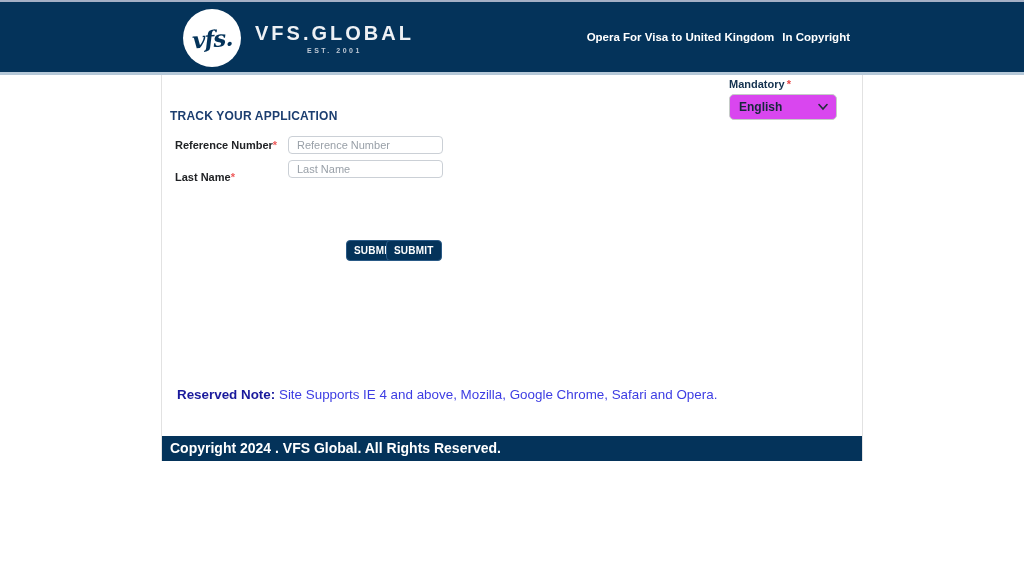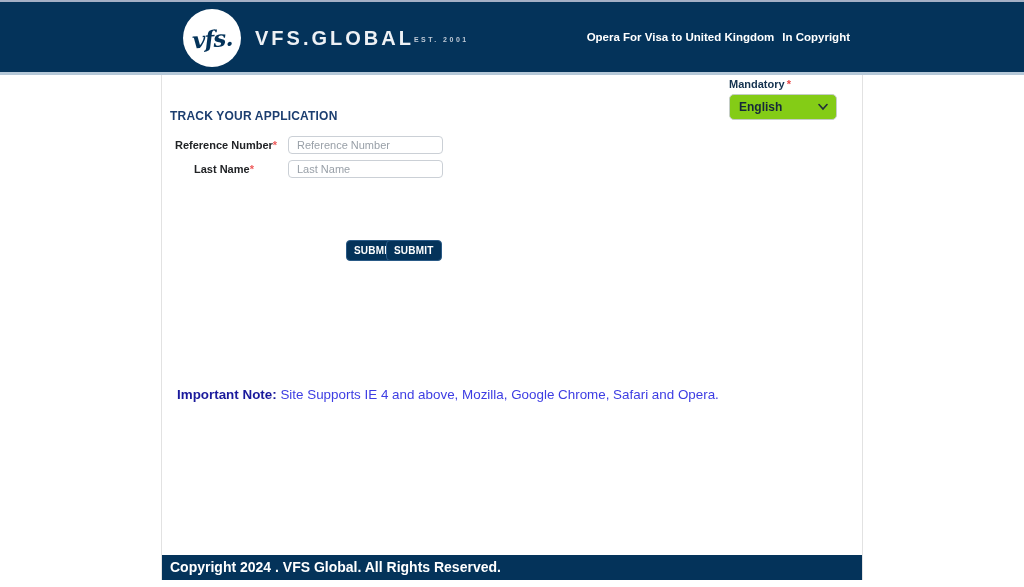--- a/index.html
+++ b/index.html
@@ -25,53 +25,53 @@
     background: #ffffff;
     display: flex; align-items: center; justify-content: center;
   }
   .logo-monogram {
     font-family: "DejaVu Serif", serif;
     font-style: italic; font-weight: bold;
     font-size: 23px; color: #04335a;
     transform: rotate(-4deg);
     letter-spacing: -1px;
   }
-  .wordmark-block { margin-left: 14px; display: flex; flex-direction: row; align-items: center; justify-content: space-between; }
+  .wordmark-block { margin-left: 14px; display: flex; flex-direction: column; align-items: center; justify-content: space-between; }
   .wordmark {
     font-size: 20px; font-weight: bold; color: #eef1f5;
     letter-spacing: 3px; line-height: 22px; white-space: nowrap;
   }
   .wordmark-est {
     font-size: 7px; font-weight: bold; color: #c0cad6;
     letter-spacing: 2.5px; margin-top: 3px; white-space: nowrap;
   }
   .header-tagline {
     position: absolute; right: 174px; top: 29px;
     color: #ffffff; font-size: 11.5px; font-weight: bold;
     white-space: nowrap;
   }
   .header-tagline .country { margin-left: 8px; }
 
   
   .page-container {
     position: absolute; left: 161px; top: 75px;
-    width: 702px; height: 505px;
+    width: 702px; height: 386px;
     background: #ffffff;
     border-left: 1px solid #e2e2e2;
     border-right: 1px solid #e2e2e2;
   }
 
   
   .lang-block { position: absolute; left: 567px; top: 3px; }
   .lang-label { font-size: 11px; font-weight: bold; color: #14324f; }
   .lang-label .req { color: #e64545; margin-left: 2px; }
   .select-wrap { position: relative; margin-top: 4px; width: 108px; }
   select.lang-select {
     width: 108px; height: 26px;
-    background: #84cc16;
+    background: #d946ef;
     border: 1px solid #c5cdc7;
     border-radius: 5px;
     font-family: "Liberation Sans", sans-serif;
     font-size: 12px; font-weight: bold; color: #16283a;
     padding: 0 22px 0 9px;
     appearance: none; -webkit-appearance: none; -moz-appearance: none;
   }
   .select-chevron {
     position: absolute; right: 9px; top: 9px;
     width: 10px; height: 8px; pointer-events: none;
@@ -96,21 +96,21 @@
     position: absolute; left: 126px;
     width: 155px; height: 18px;
     border: 1px solid #cbd0d6; border-radius: 4px;
     font-family: "Liberation Sans", sans-serif;
     font-size: 11px; color: #333;
     padding: 0 8px;
     outline: none;
   }
   .field-input::placeholder { color: #99a0a8; opacity: 1; }
   .row1-label { top: 64px; } .row1-input { top: 61px; }
-  .row2-label { top: 88px; margin-left: 19px; } .row2-input { top: 85px; }
+  .row2-label { top: 96px; } .row2-input { top: 85px; }
 
   
   .btn {
     position: absolute; top: 165px; height: 21px;
     background: #04335a; color: #ffffff;
     border: 1px solid #2a5a86; border-radius: 4px;
     font-family: "Liberation Sans", sans-serif;
     font-size: 10px; font-weight: bold;
     padding: 0 7px; cursor: pointer;
     letter-spacing: 0.2px;
@@ -178,19 +178,19 @@
 
   <div class="field-label row2-label">
     <span>Last Name</span><span class="req">*</span>
   </div>
   <input class="field-input row2-input" type="text" placeholder="Last Name" style="">
 
   <button class="btn btn-submit">SUBMIT</button>
   <button class="btn btn-reset">SUBMIT</button>
 
   <div class="important-note">
-    <span class="note-label">Important Note:</span><span class="note-text"> Site Supports IE 4 and above, Mozilla, Google Chrome, Safari and Opera.</span>
+    <span class="note-label">Reserved Note:</span><span class="note-text"> Site Supports IE 4 and above, Mozilla, Google Chrome, Safari and Opera.</span>
   </div>
 
   <div class="app-footer">
     <span>Copyright 2024 . VFS Global. All Rights Reserved.</span>
   </div>
 </div>
 
 </body></html>

